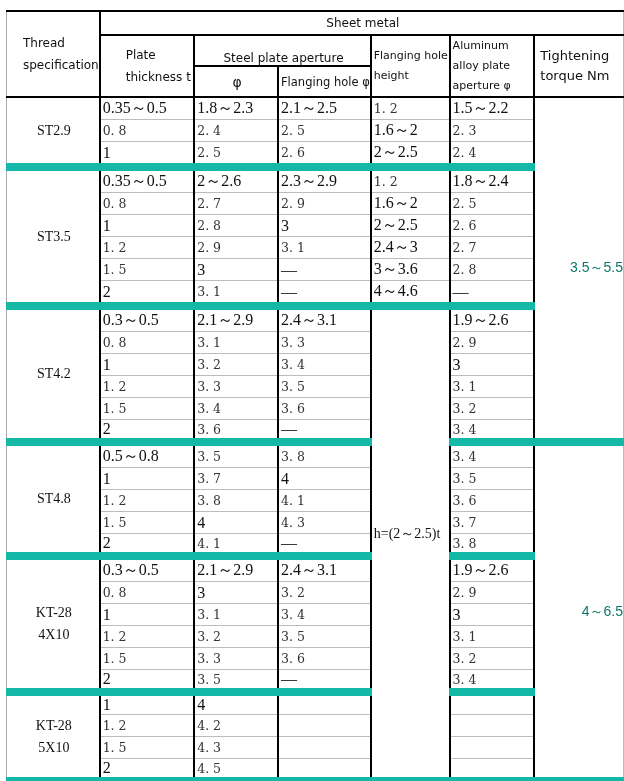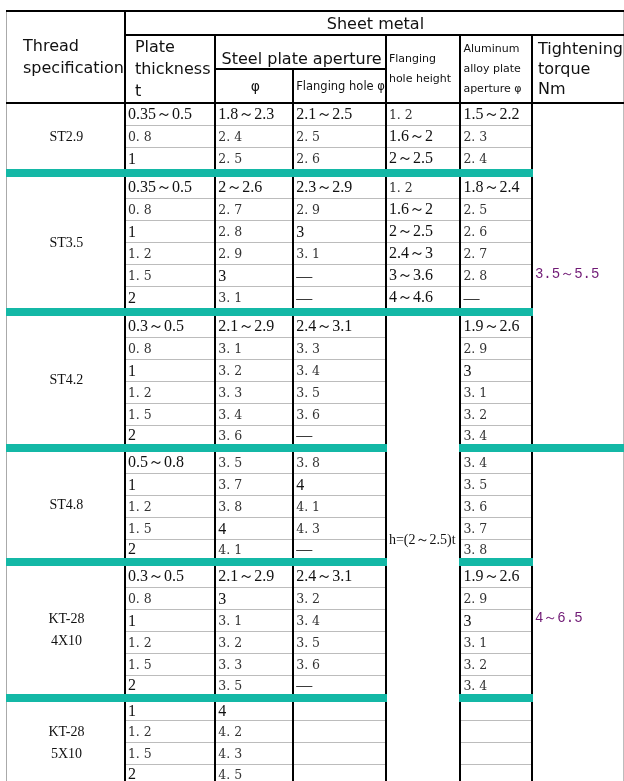--- a/index.html
+++ b/index.html
@@ -2,25 +2,25 @@
 <html><head>
 <meta charset="utf-8">
 <style>
   html, body { margin: 0; padding: 0; background: #ffffff; }
   body { width: 624px; height: 781px; position: relative; overflow: hidden; }
   .wrap { position: absolute; left: 6px; top: 10px; }
   table { border-collapse: collapse; table-layout: fixed; }
   td { padding: 0 0 0 2px; height: 22px; box-sizing: border-box; overflow: hidden; white-space: nowrap;
        font-family: "DejaVu Serif", "Liberation Serif", serif; font-size: 12.5px; color: #333; vertical-align: middle;
        border-left: 2px solid #000; border-right: 2px solid #000; border-top: 1.5px solid #bcbcbc; border-bottom: 1.5px solid #bcbcbc; }
-  td.hdr { font-family: "DejaVu Sans", "Liberation Sans", sans-serif; font-size: 16px; color: #111; vertical-align: middle; border-top: 2px solid #000; border-bottom: 2px solid #000; }
+  td.hdr { font-family: "DejaVu Sans", "Liberation Sans", sans-serif; font-size: 12px; color: #111; vertical-align: middle; border-top: 2px solid #000; border-bottom: 2px solid #000; }
   td.spec { text-align: center; font-family: "Liberation Serif", serif; font-size: 14px; color: #111; white-space: normal; line-height: 22px; }
   td.grp-top { border-top: 2px solid #000; }
   td.grp-bot { border-bottom: 8px solid #14b8a6; }
-  td.merged { text-align: left; font-family: Liberation Mono, monospace; font-size: 14px; color: #701a75; }
+  td.merged { text-align: right; font-family: Liberation Sans, sans-serif; font-size: 14px; color: #0f766e; }
   td.hform { vertical-align: bottom; padding-bottom: 20px; font-family: "Liberation Serif", serif; font-size: 14px; color: #111; }
   td.torque { border-right: 1.5px solid #bcbcbc; }
   .left-outer { border-left: 1.5px solid #aaa; }
   .dark { color: #111; font-family: "Liberation Serif", serif; font-size: 16px; }
   .h-sheet { text-align: center; height: 24px; }
   .h-twoline { line-height: 22px; white-space: normal; }
 </style>
 </head>
 <body>
 
@@ -34,25 +34,25 @@
         <col style="width:80px">
         <col style="width:88px">
         <col style="width:91px">
   </colgroup>
   <tbody id="tbody">
     <tr>
       <td class="hdr left-outer h-twoline" rowspan="3" style="border-top:2px solid #000;padding-left:16px;">Thread specification</td>
       <td class="hdr h-sheet" colspan="6" style="border-right:1.5px solid #bcbcbc;">Sheet metal</td>
     </tr>
     <tr>
-      <td class="hdr h-twoline" rowspan="2" style="padding-left:9px;">Plate thickness t</td>
+      <td class="hdr h-twoline" rowspan="2" style="padding-left:25px;">Plate thickness t</td>
       <td class="hdr" colspan="2" style="text-align:center;border-bottom:1.5px solid #000;vertical-align:bottom;height:22px;">Steel plate aperture</td>
       <td class="hdr" rowspan="2" style="font-size:11px;white-space:normal;line-height:20px;">Flanging hole height</td>
       <td class="hdr" rowspan="2" style="font-size:11px;white-space:normal;line-height:20px;margin-left:16px;">Aluminum alloy plate aperture φ</td>
-      <td class="hdr torque" rowspan="2" style="font-size:16px;white-space:normal;line-height:20px;padding-left:5px;margin-top:36px;">Tightening torque Nm</td>
+      <td class="hdr torque" rowspan="2" style="font-size:13px;white-space:normal;line-height:20px;padding-left:5px;margin-top:36px;">Tightening torque Nm</td>
     </tr>
     <tr>
       <td class="hdr" style="text-align:center;font-size:14px;height:22px;">φ</td>
       <td class="hdr" style="font-size:11.5px;">Flanging hole φ</td>
     </tr>
   <tr>
           <td class="spec left-outer grp-top grp-bot" rowspan="3"><span>ST2.9</span></td>
           <td class="grp-top dark">0.35～0.5</td>
           <td class="grp-top dark">1.8～2.3</td>
           <td class="grp-top dark">2.1～2.5</td>

